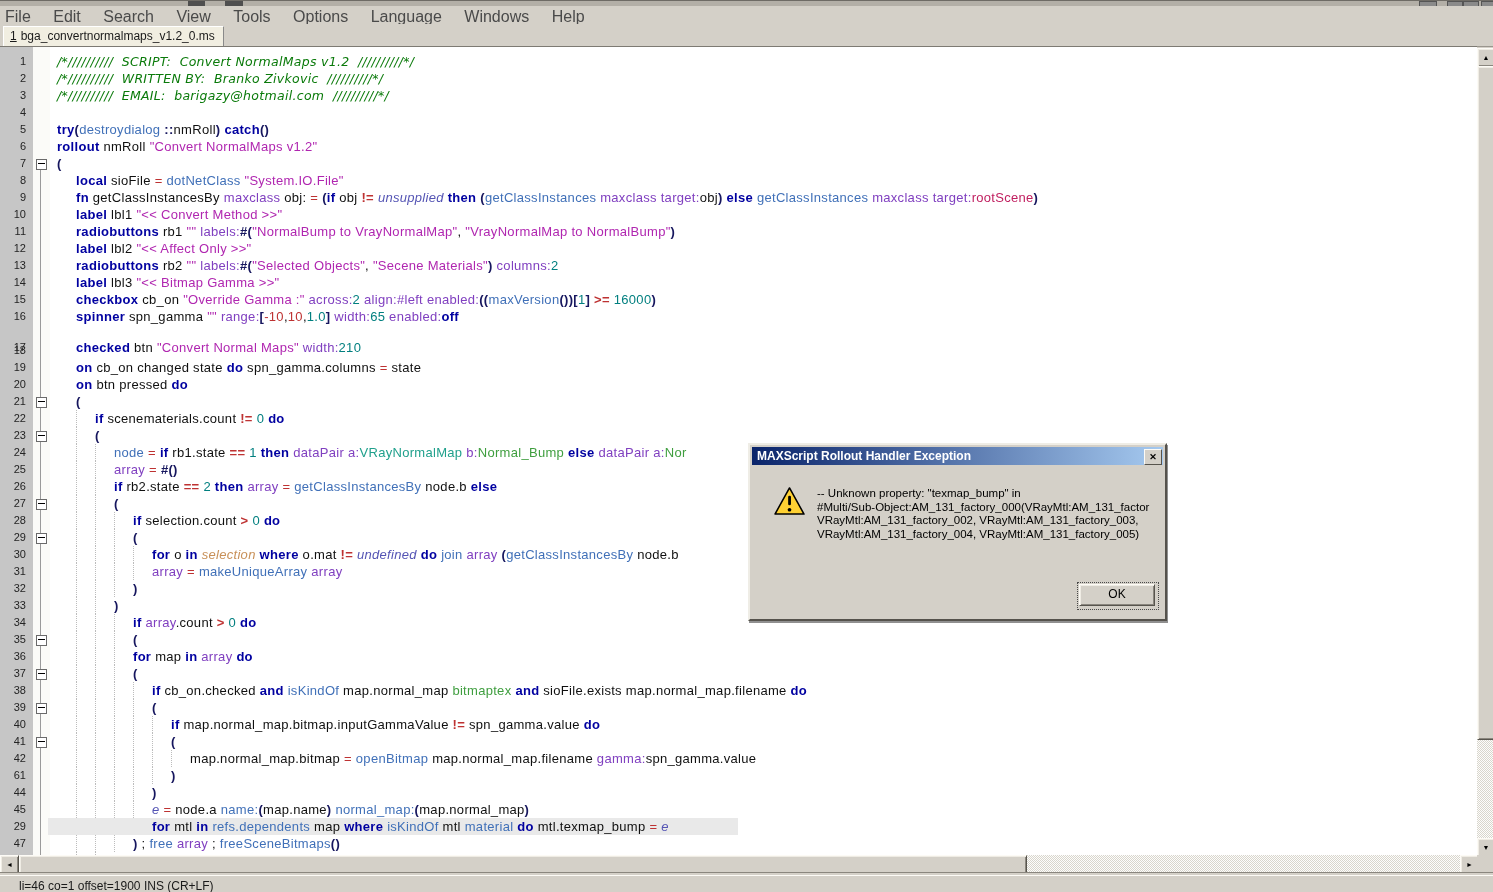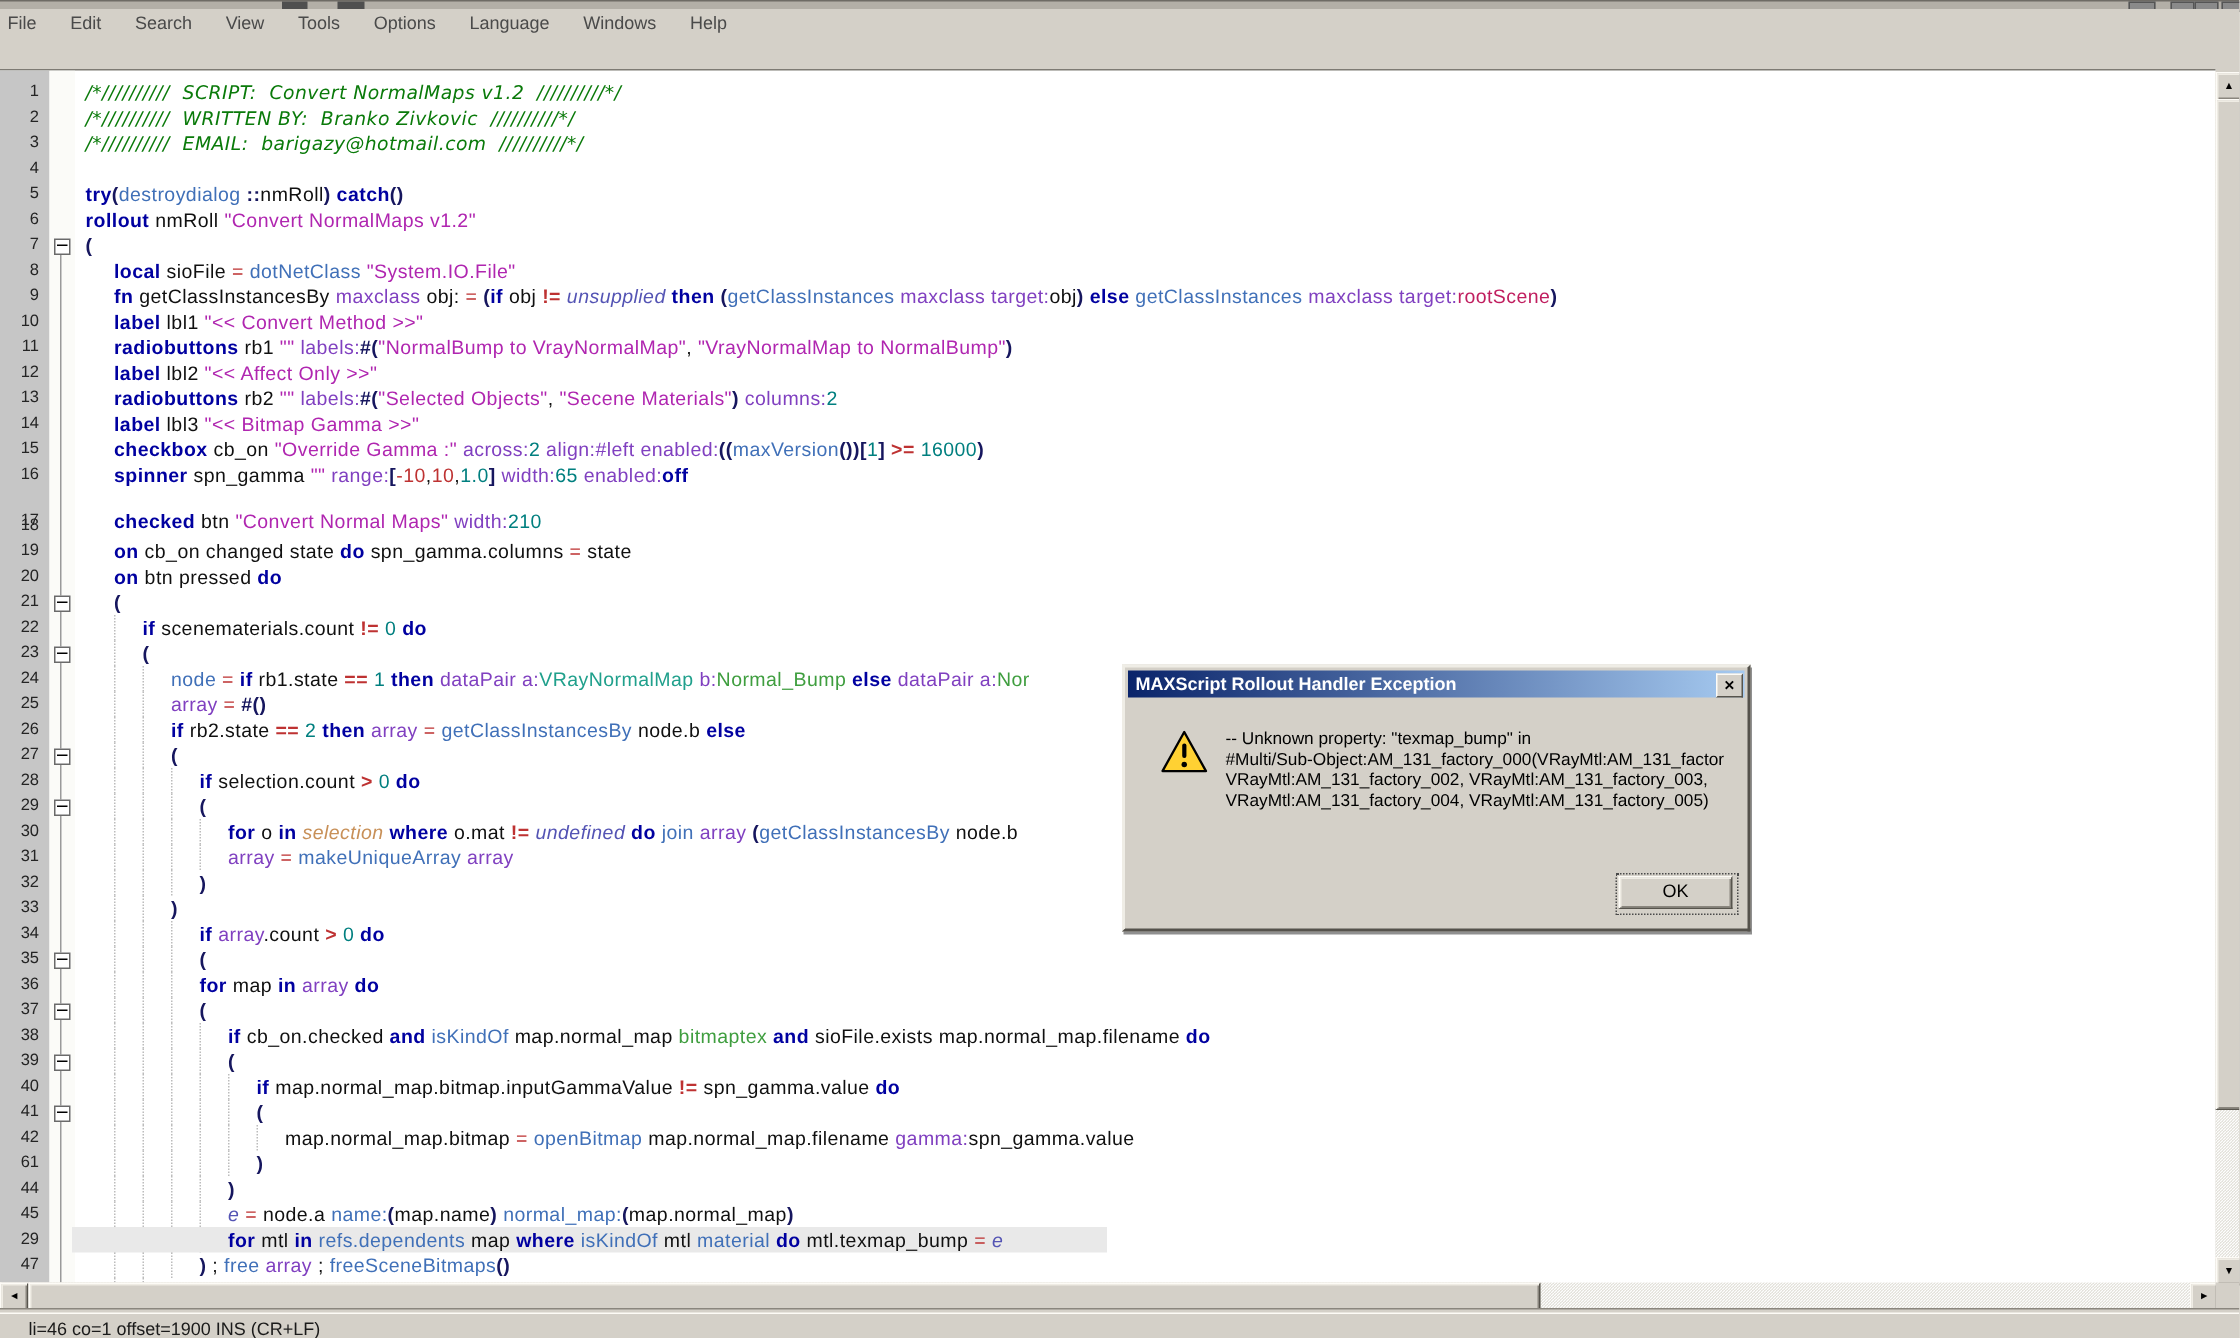--- a/index.html
+++ b/index.html
@@ -4,21 +4,21 @@
 <style>
   html,body{margin:0;padding:0;background:#d4d0c8;}
   #app{position:relative;width:1493px;height:892px;overflow:hidden;
        font-family:"Liberation Sans",sans-serif;background:#d4d0c8;}
   
   #topstrip{position:absolute;left:0;top:0;width:1493px;height:6px;background:#b3afa7;border-top:1px solid #6e6b65;}
   .tb-frag{position:absolute;top:0;height:5px;background:#4f4f4f;}
   .tb-btn{position:absolute;top:0;height:5px;background:#8a8a8a;border:1px solid #555;}
   
   #menubar{position:absolute;left:0;top:6px;width:1493px;height:18px;background:#d4d0c8;}
-  .menu-item{display:inline-block;padding:2px 9px 0 9px;font-size:12px;color:#4a4a4a;}
+  .menu-item{display:inline-block;padding:2px 9px 0 9px;font-size:16px;color:#4a4a4a;}
   
   #tabbar{position:absolute;left:0;top:24px;width:1493px;height:22px;background:#d4d0c8;border-bottom:1px solid #9a968e;}
   #tab{position:absolute;left:3px;top:2px;height:19px;background:#f1eee1;border:1px solid #8a8a8a;
        border-top-color:#fff;border-left-color:#fff;padding:2px 8px 0 6px;font-size:12px;color:#1a1a1a;white-space:nowrap;}
   #tab .accel{text-decoration:underline;margin-right:4px;}
   
   #editor{position:absolute;left:0;top:46px;width:1477px;height:809px;background:#ffffff;overflow:hidden;border-top:1px solid #7d7a73;}
   #gutter{position:absolute;left:0;top:0;width:33px;height:809px;background:#c6c6c6;}
   #fmargin{position:absolute;left:33px;top:0;width:17px;height:809px;background:#fbfbf8;}
   #foldline{position:absolute;left:40px;top:121px;width:1px;height:688px;background:#9a9a9a;}
@@ -99,20 +99,25 @@
     <span class="menu-item">Edit</span>
     <span class="menu-item">Search</span>
     <span class="menu-item">View</span>
     <span class="menu-item">Tools</span>
     <span class="menu-item">Options</span>
     <span class="menu-item">Language</span>
     <span class="menu-item">Windows</span>
     <span class="menu-item">Help</span>
   </div>
 
+  <div id="tabbar">
+    <div id="tab">
+      <span class="accel">1</span><span>bga_convertnormalmaps_v1.2_0.ms</span>
+    </div>
+  </div>
 
   <div id="editor">
     <div id="gutter"></div>
     <div id="fmargin"></div>
     <div id="foldline"></div>
     <div id="code-rows">
         <div class="row" style="top: 6px;">
           <span class="ln">1</span>
           <span class="code" style="left: 57px;"><span class="tk-c">/*//////////  SCRIPT:  Convert NormalMaps v1.2  //////////*/</span></span>
         </div>

